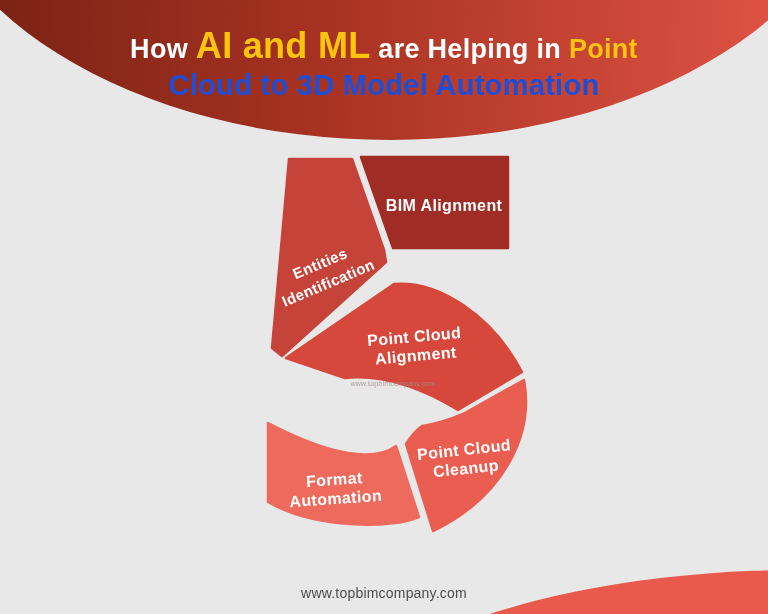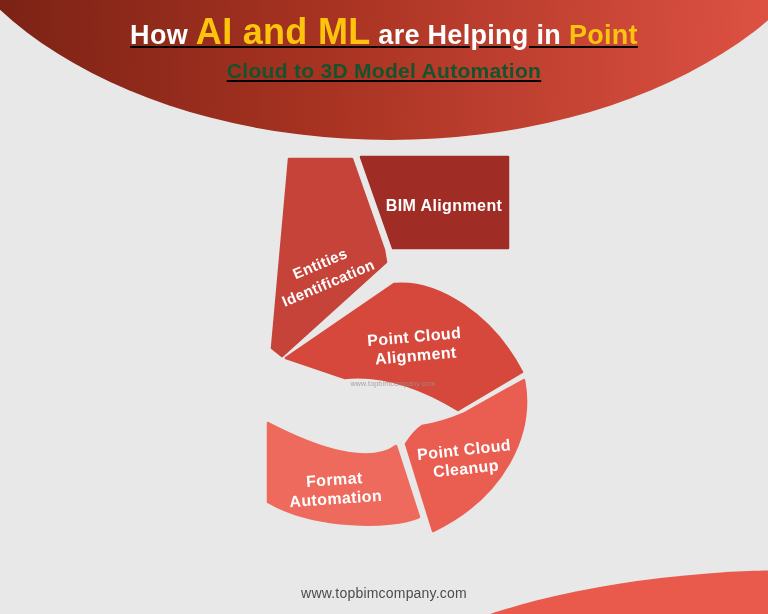--- a/index.html
+++ b/index.html
@@ -8,25 +8,25 @@
     background:#e9e8e8; overflow:hidden;
     font-family:"Liberation Sans", sans-serif;
   }
   
   .banner {
     position:absolute; left:-80px; top:-450px; width:940px; height:590px;
     border-radius:50%;
     background:linear-gradient(92deg, #6f1e12 0%, #a93322 45%, #e8584a 100%);
   }
   .title {
-    position:absolute; left:0; right:0; top:12px; text-align:center;
-    font-weight:bold; letter-spacing:.3px; z-index:3;text-decoration:underline;
+    position:absolute; left:0; right:0; top:26px; text-align:center;
+    font-weight:bold; letter-spacing:.3px; z-index:3;
   }
   .title .line1 { font-size:27px; line-height:40px; color:#ffffff; }
-  .title .line2 { font-size:21px; line-height:32px; color:#14532d; }
+  .title .line2 { font-size:29px; line-height:32px; color:#1d4ed8; }
   .title .yellow { color:#fdc40e; }
   .title .big    { font-size:36px; }
   
   svg.five { position:absolute; left:0; top:0; z-index:1; }
   svg.five path { stroke-width:2.5; stroke-linejoin:round; }
   .seg-label {
     position:absolute; z-index:2; width:132px; text-align:center;
     color:#ffffff; font-weight:bold; font-size:16px; line-height:19px;
     letter-spacing:.4px;
   }

